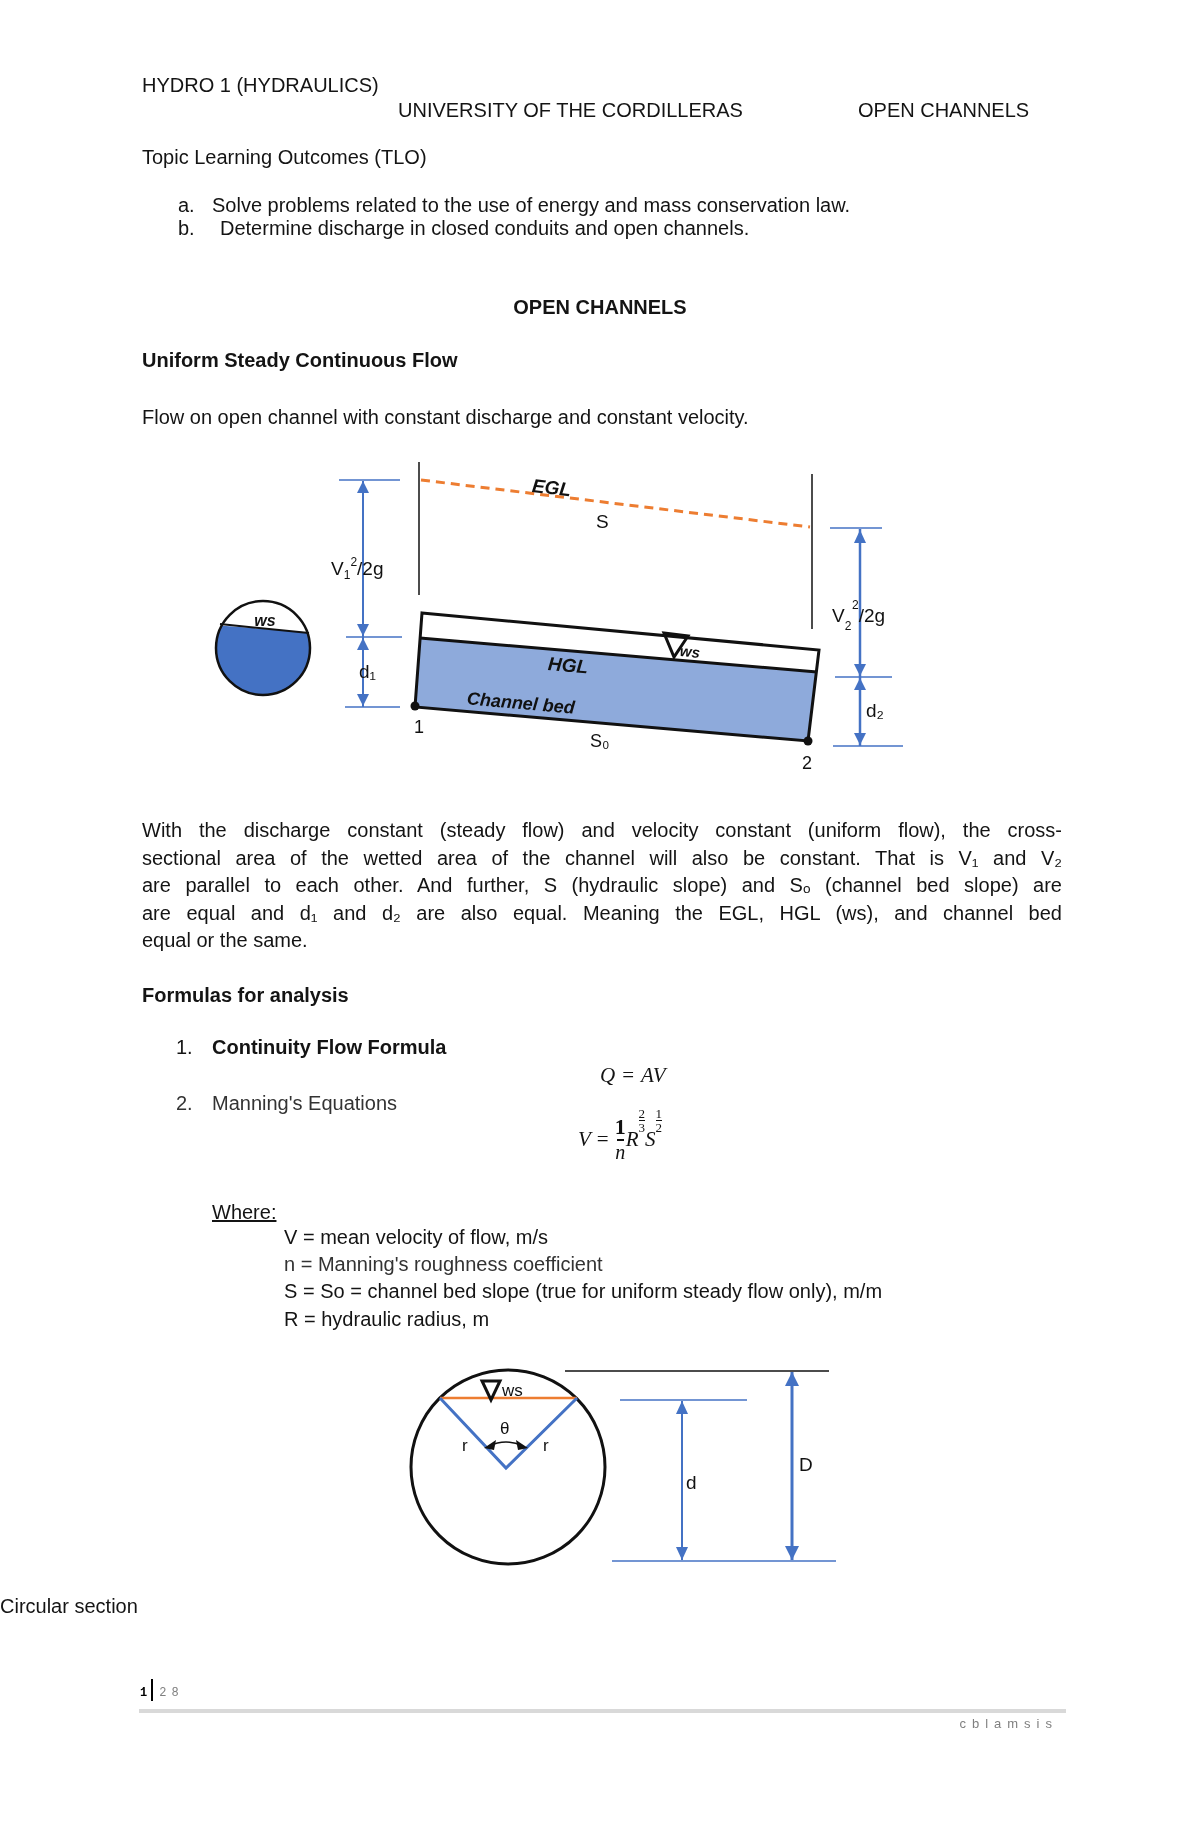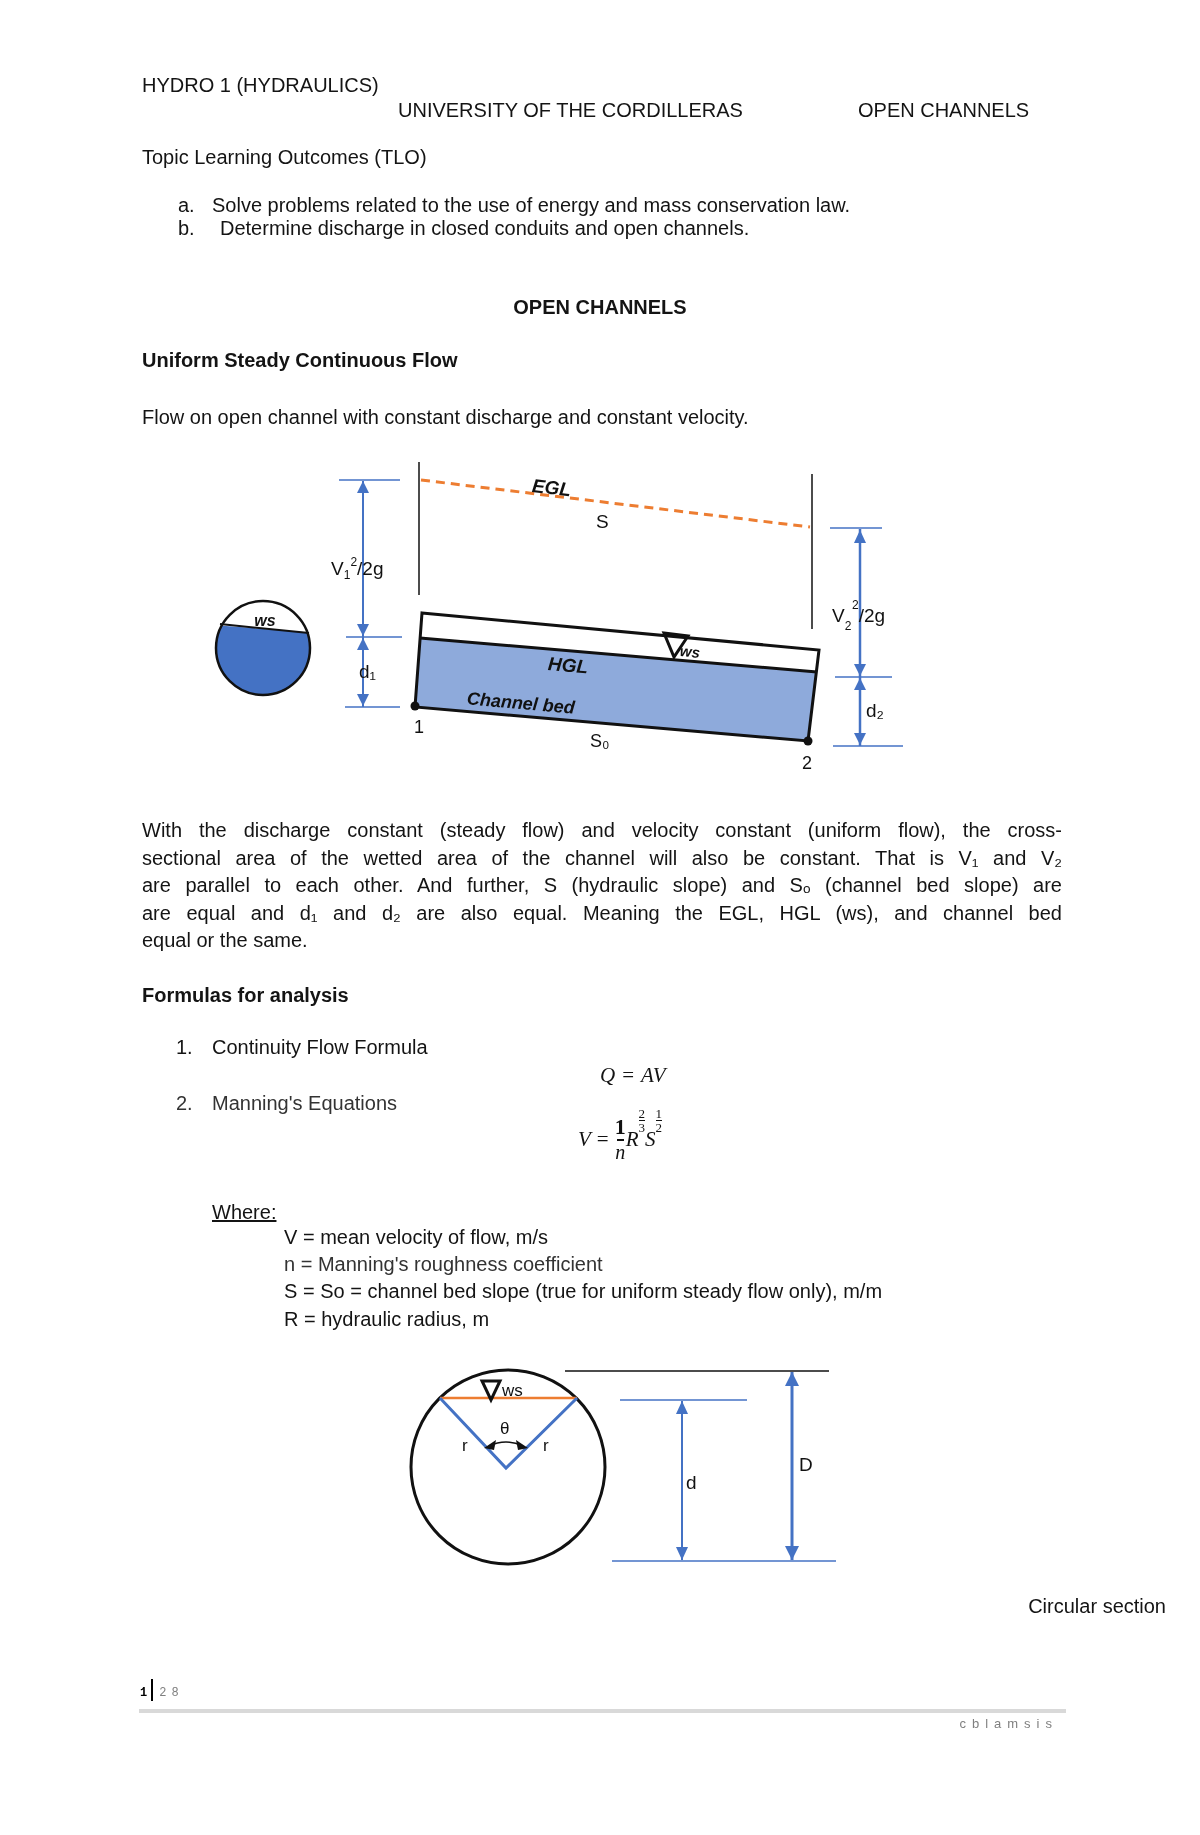--- a/index.html
+++ b/index.html
@@ -121,21 +121,21 @@
   <span class="ln j">With the discharge constant (steady flow) and velocity constant (uniform flow), the cross-</span>
   <span class="ln j">sectional area of the wetted area of the channel will also be constant. That is V₁ and V₂</span>
   <span class="ln j">are parallel to each other. And further, S (hydraulic slope) and Sₒ (channel bed slope) are</span>
   <span class="ln j">are equal and d₁ and d₂ are also equal. Meaning the EGL, HGL (ws), and channel bed</span>
   <span class="ln">equal or the same.</span>
 </div>
 
 <div class="t b" style="left:142px; top:983px;">Formulas for analysis</div>
 
 <div class="t" style="left:176px; top:1035px;">1.</div>
-<div class="t" style="left:212px; top:1035px;">Continuity Flow Formula</div>
+<div class="t" style="left:212px; top:1035px;font-weight:bold;">Continuity Flow Formula</div>
 
 <div class="t math" style="left:600px; top:1063px; font-size:21px;">
   <span>Q</span><span style="font-style:normal; margin:0 7px;">=</span><span>AV</span>
 </div>
 
 <div class="t" style="left:176px; top:1091px; color:#333;">2.</div>
 <div class="t" style="left:212px; top:1091px; color:#333;">Manning's Equations</div>
 
 <div class="math" style="position:absolute; left:578px; top:1116px; font-size:21px; white-space:nowrap;">
   <span style="vertical-align:middle;">V</span><span style="font-style:normal; margin:0 6px; vertical-align:middle;">=</span><span class="frac"><span class="num">1</span><span class="bar"></span><span class="den">n</span></span><span style="vertical-align:middle;">R</span><span class="sup"><span class="sn">2</span><span class="sb">3</span></span><span style="vertical-align:middle;">S</span><span class="sup"><span class="sn">1</span><span class="sb">2</span></span>
@@ -175,19 +175,19 @@
   </g>
   <g fill="#4472C4">
     <line x1="792" y1="1372" x2="792" y2="1560" stroke="#4472C4" stroke-width="3"></line>
     <polygon points="792,1372 785,1386 799,1386"></polygon>
     <polygon points="792,1560 785,1546 799,1546"></polygon>
   </g>
   <text x="686" y="1489" font-size="19" fill="#111">d</text>
   <text x="799" y="1471" font-size="19" fill="#111">D</text>
 </svg>
 
-<div class="t" style="left:0; width:1150px; text-align:right; top:1594px;padding-left:16px;">Circular section</div>
+<div class="t" style="left:0; width:1150px; text-align:left; top:1594px;">Circular section</div>
 
 <div class="footer-rule"></div>
 <div class="foot-left">
   <span class="pg">1</span><span class="sep"></span><span class="tot">28</span>
 </div>
 <div class="foot-right">cblamsis</div>
 
 </body></html>

